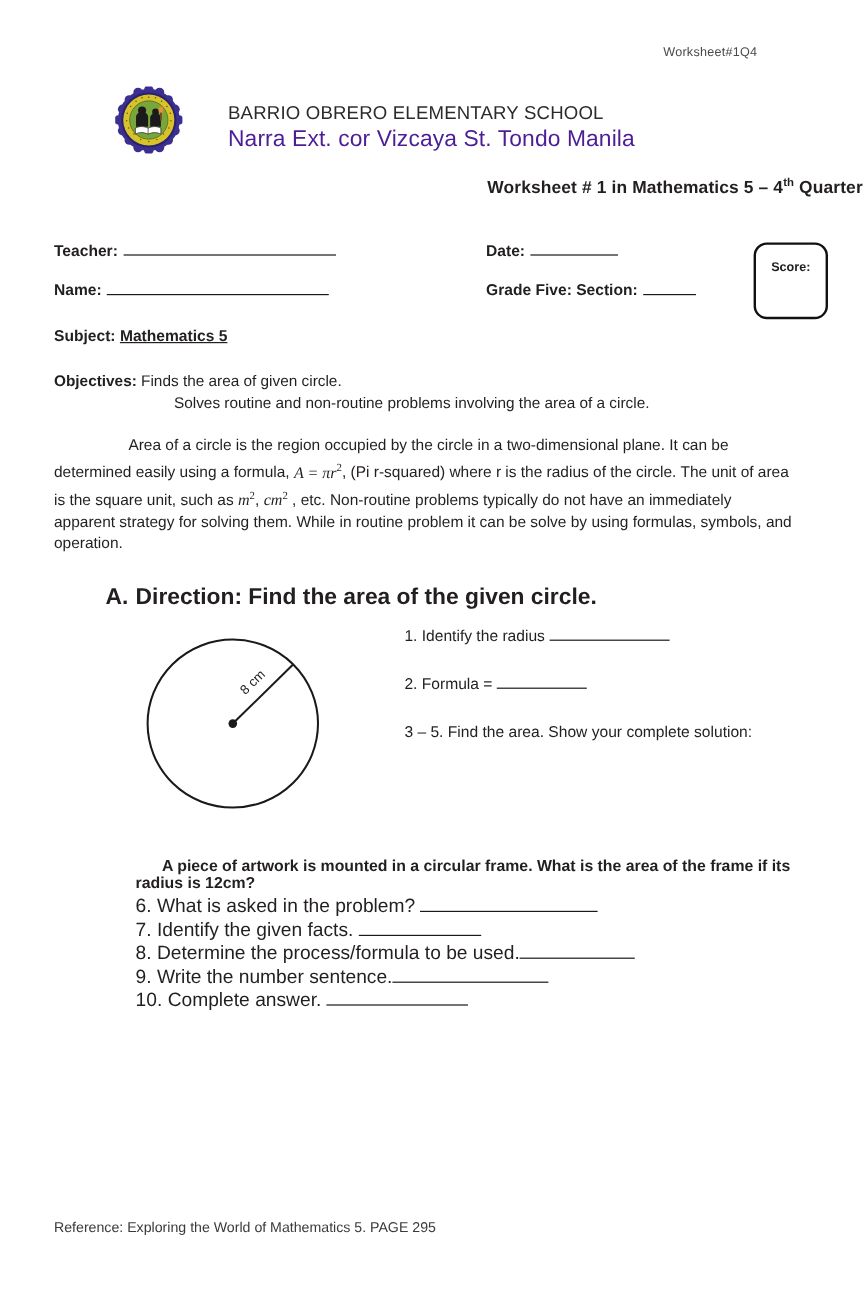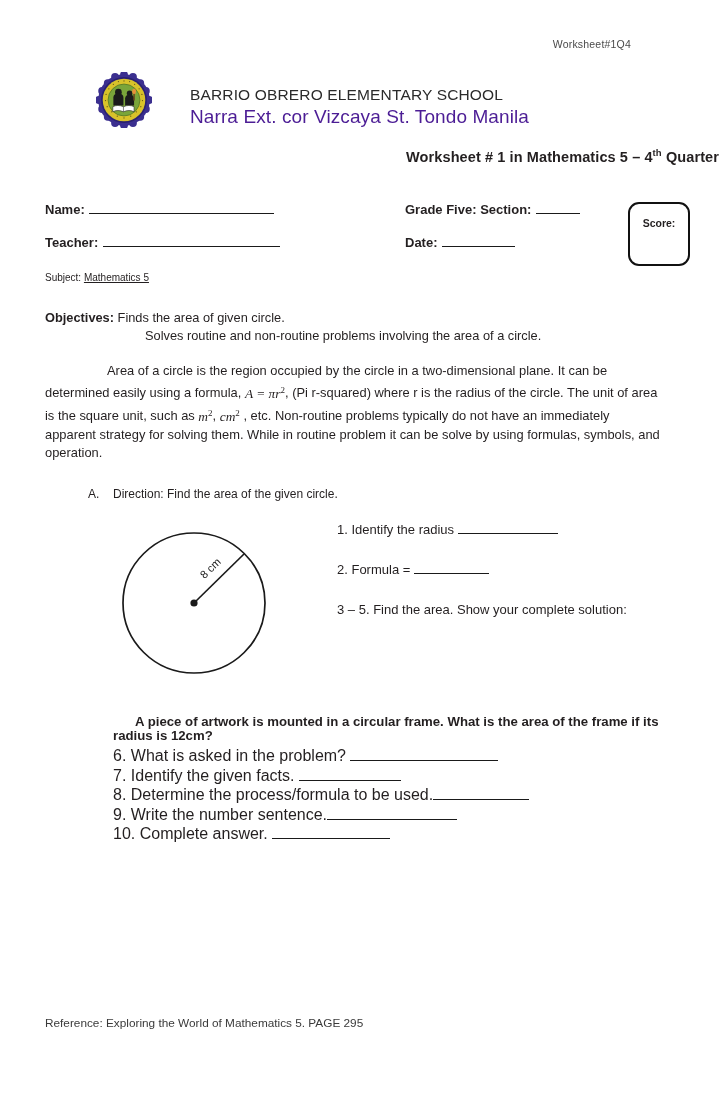--- a/index.html
+++ b/index.html
@@ -38,39 +38,39 @@
   .f-left { position:absolute; left:0; top:0; }
   .f-right { position:absolute; left:360px; top:0; }
 
   .score-box {
     position:absolute; left:567px; top:2px; width:62px; height:64px;
     border:2px solid #111; border-radius:11px;margin-left:16px;
   }
   .score-box span { display:block; text-align:center; margin-top:13px; font-size:10.5px; font-weight:bold; }
 
   
-  .subject { position:absolute; left:45px; top:272px; font-size:10px; font-weight:normal; }
+  .subject { position:absolute; left:45px; top:272px; font-size:13px; font-weight:bold; }
   .subject u { text-decoration:underline; }
 
   .objectives { position:absolute; left:45px; top:310px; width:620px; font-size:12.8px; }
   .obj-head { font-weight:bold; }
   .obj-line1 { display:inline; }
   .obj-line2 { display:block; margin-left:100px; margin-top:3px; }
 
   
   .para {
     position:absolute; left:45px; top:362px; width:617px;
     font-size:12.9px; line-height:18.3px; text-align:left;
   }
   .para .ind { display:inline-block; width:62px; }
   .mth { font-family:"Liberation Serif", serif; font-style:italic; font-size:13.4px; }
   .mth sup { font-size:9px; font-style:normal; }
 
   
-  .secA-head { position:absolute; left:88px; top:487px; font-size:12px; font-weight:normal; }
+  .secA-head { position:absolute; left:88px; top:487px; font-size:19px; font-weight:bold; }
   .secA-head .ltr { display:inline-block; width:25px; }
 
   .circle-wrap { position:absolute; left:110px; top:528px; width:175px; height:150px; }
 
   .qcol { position:absolute; left:337px; top:521px; width:300px; font-size:13px; line-height:17px; }
   .qcol .q { margin-bottom:23px; }
   .qcol .q:last-child { margin-bottom:0; }
 
   
   .secB { position:absolute; left:88px; top:713px; width:580px; }
@@ -171,37 +171,37 @@
       <div class="school-addr">Narra Ext. cor Vizcaya St. Tondo Manila</div>
     </div>
   </div>
 
   <div class="ws-title"><span>Worksheet # 1 in Mathematics 5 – 4</span><sup>th</sup><span> Quarter</span></div>
 
   <div class="fields">
 
     <div class="frow">
       <span class="f-left">
+        <span class="lbl">Teacher:</span>
+        <span class="blank" style="width:177px"></span>
+      </span>
+      <span class="f-right">
+        <span class="lbl">Date:</span>
+        <span class="blank" style="width:73px"></span>
+      </span>
+    </div>
+
+    <div class="frow">
+      <span class="f-left">
         <span class="lbl">Name:</span>
         <span class="blank" style="width:185px"></span>
       </span>
       <span class="f-right">
         <span class="lbl">Grade Five: Section:</span>
         <span class="blank" style="width:44px"></span>
-      </span>
-    </div>
-
-    <div class="frow">
-      <span class="f-left">
-        <span class="lbl">Teacher:</span>
-        <span class="blank" style="width:177px"></span>
-      </span>
-      <span class="f-right">
-        <span class="lbl">Date:</span>
-        <span class="blank" style="width:73px"></span>
       </span>
     </div>
 
     <div class="score-box">
       <span>Score:</span>
     </div>
   </div>
 
   <div class="subject"><span>Subject:</span>
     <u>Mathematics 5</u></div>

